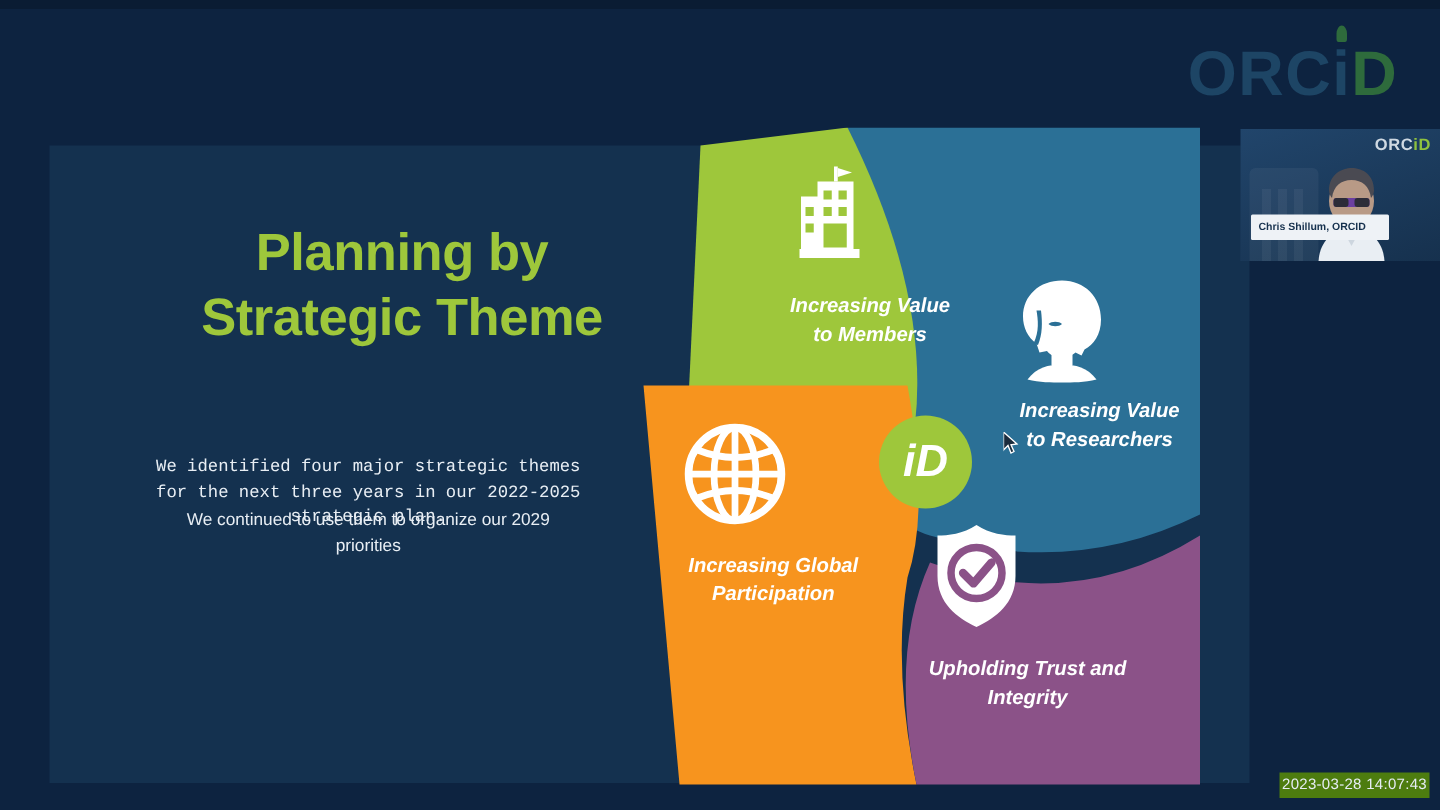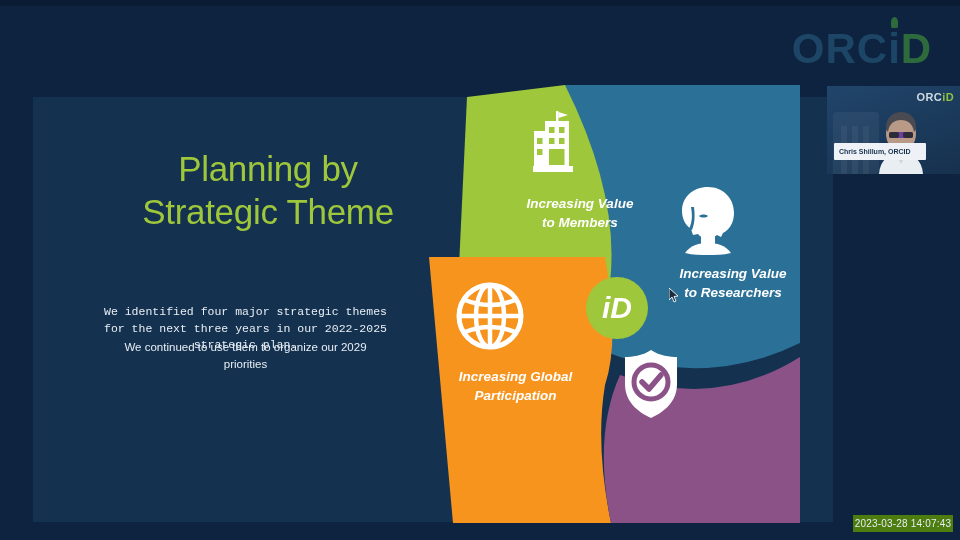--- a/index.html
+++ b/index.html
@@ -19,21 +19,21 @@
   
   #slide{
     position:absolute;left:33px;top:97px;width:800px;height:425px;
     background:#14314f;
   }
 
   
   #title{
     position:absolute;left:103px;top:148px;width:330px;
     color:#9ec73b;
-    font-size:35px;font-weight:normal;line-height:1.22;
+    font-size:35px;font-weight:bold;line-height:1.22;
     letter-spacing:-0.3px;
   }
   #title .l2{display:block;}
 
   
   .para{
     position:absolute;left:103px;width:285px;
     color:#e8eef4;font-size:11.5px;line-height:1.45;
   }
   #para1{top:304px;font-family:Liberation Mono, monospace;}
@@ -207,20 +207,21 @@
         <path d="M31,2 C22,8 12,9 5,9 L5,36 C5,54 18,64 31,70 C44,64 57,54 57,36 L57,9
                  C50,9 40,8 31,2 Z" fill="#fff"></path>
         <circle cx="31" cy="34" r="17" fill="none" stroke="#8b5288" stroke-width="5"></circle>
         <path d="M22,34 L29,41 L41,27" fill="none" stroke="#8b5288" stroke-width="5.5" stroke-linecap="round" stroke-linejoin="round"></path>
       </svg>
     </div>
 
     <div class="gtext" id="t-members">Increasing Value to Members</div>
     <div class="gtext" id="t-global">Increasing Global Participation</div>
     <div class="gtext" id="t-researchers">Increasing Value to Researchers</div>
+    <div class="gtext" id="t-trust">Upholding Trust and Integrity</div>
 
     <div id="id-badge">
       <span class="ltr">iD</span>
     </div>
 
   </div>
 
   <svg id="cursor" viewBox="0 0 10 15">
     <path d="M0,0 L0,12 L3,9 L5,14 L7,13 L5,8.5 L9,8 Z" fill="#1b2c3d" stroke="#ffffff" stroke-width="0.9"></path>
   </svg>

